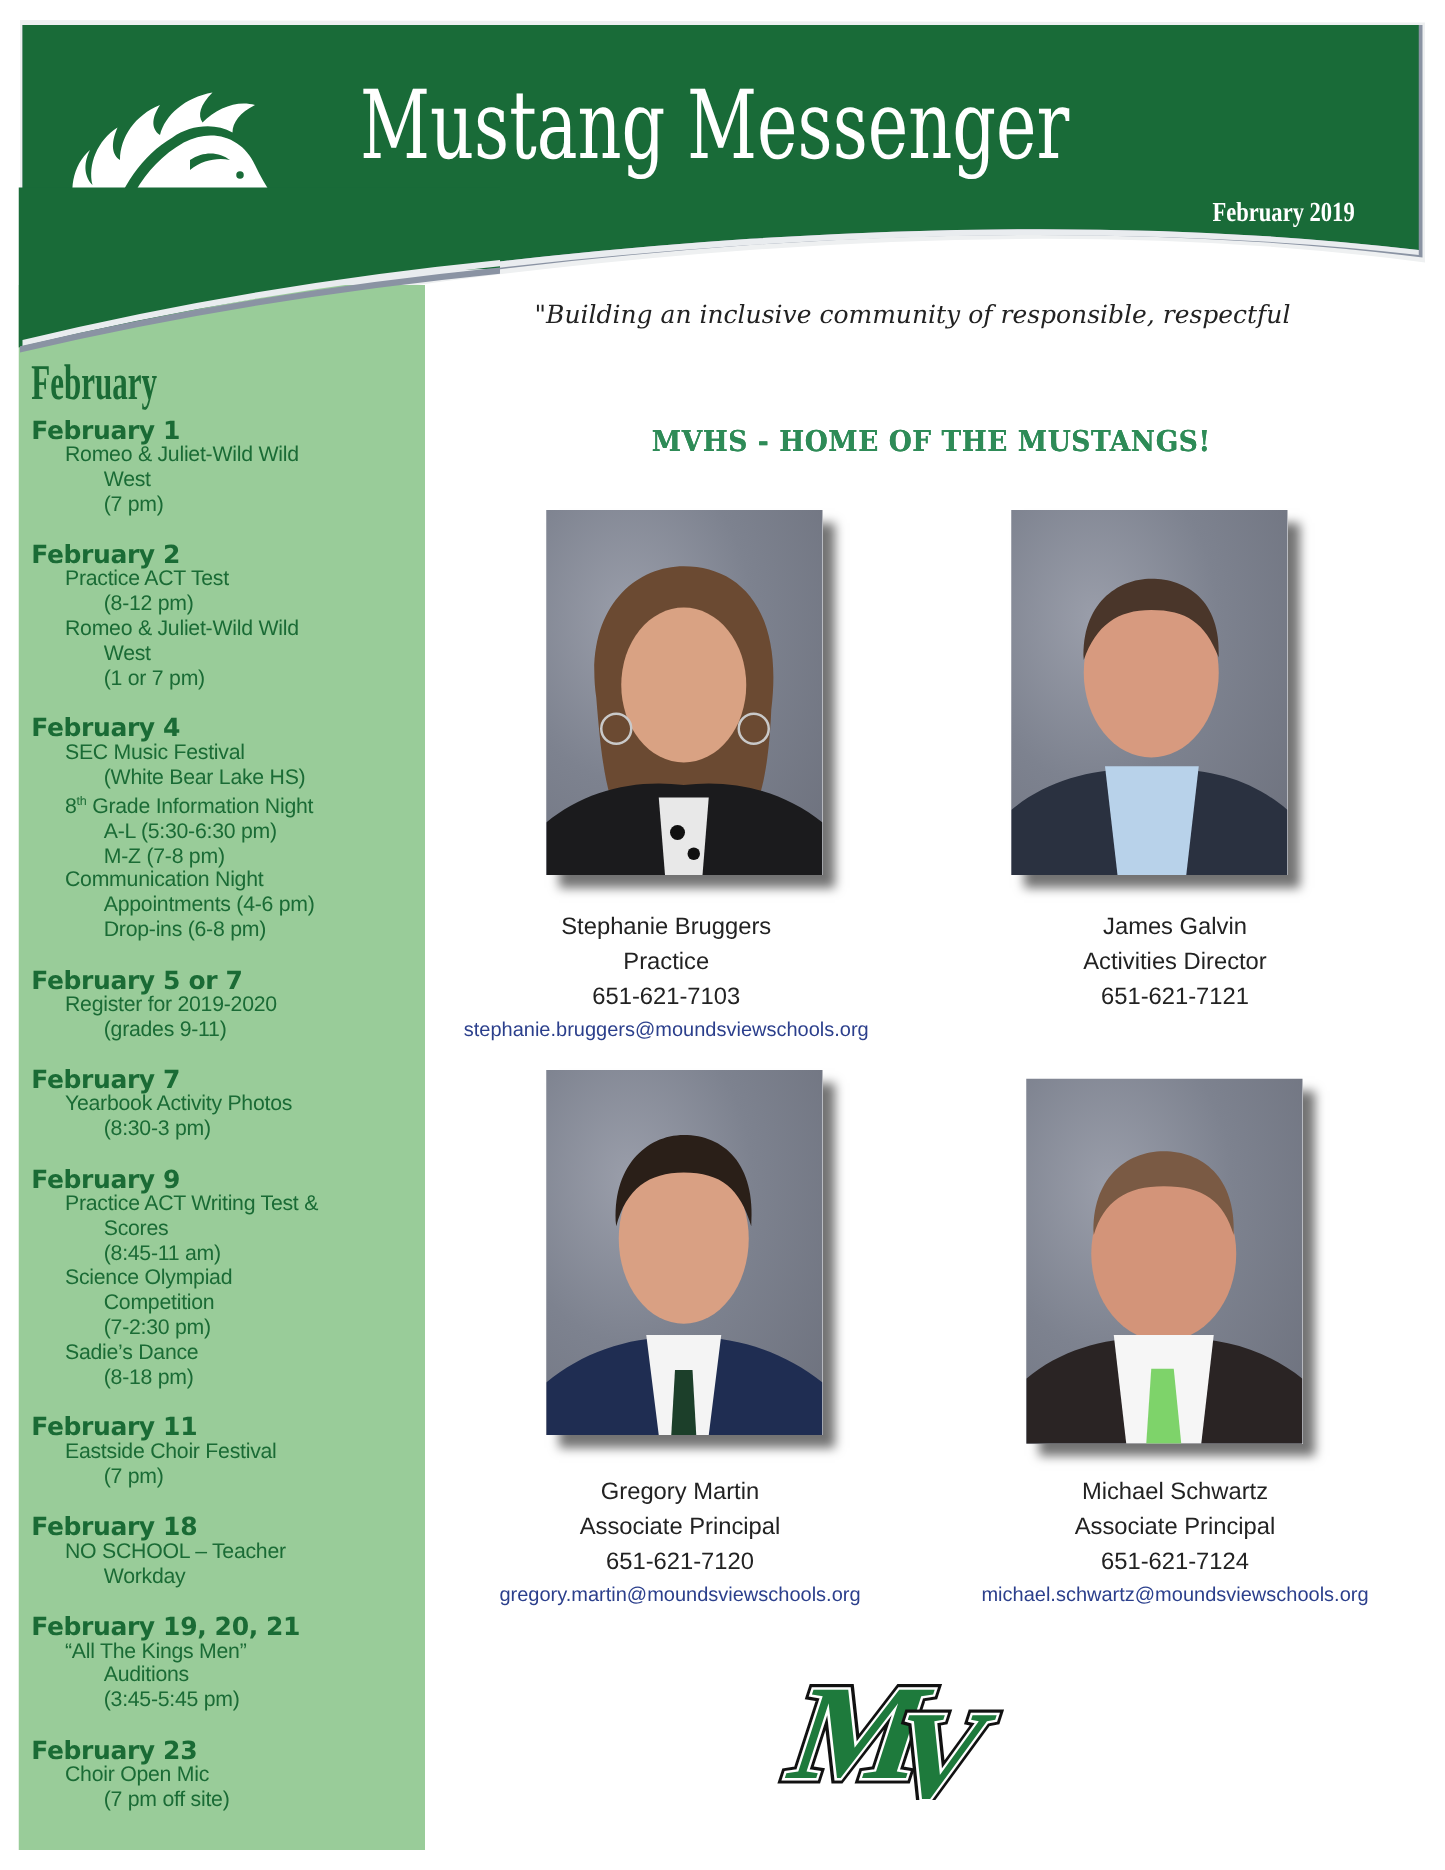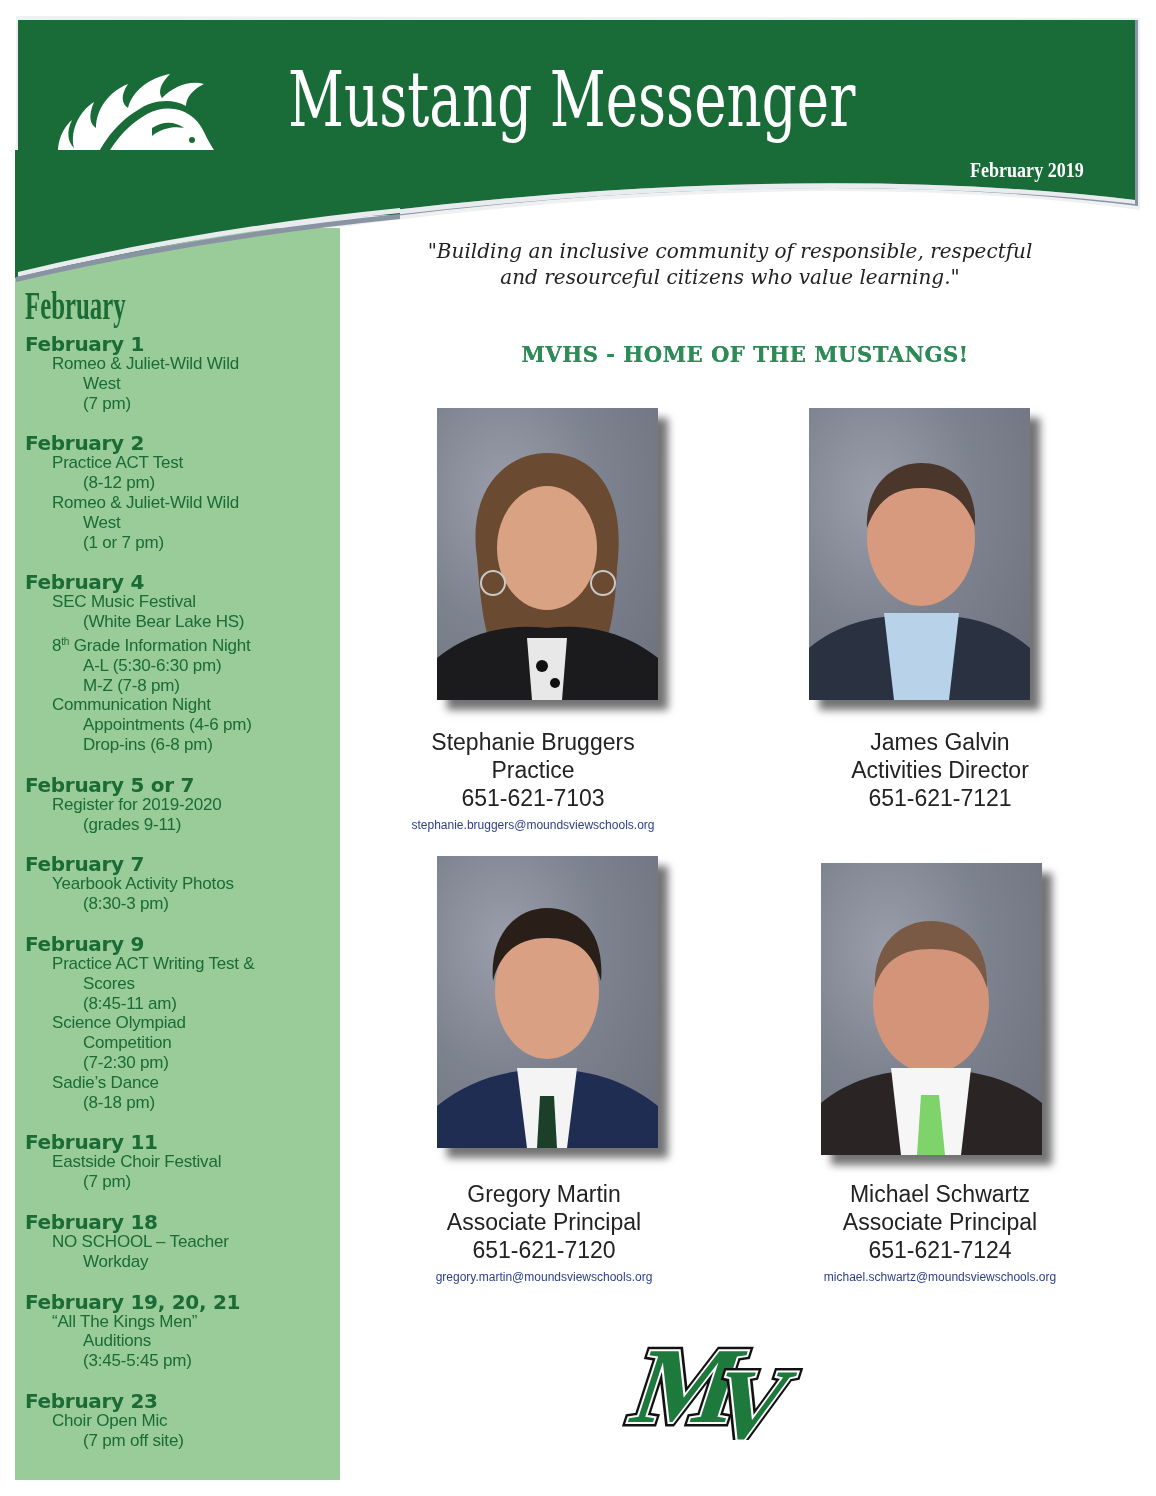--- a/index.html
+++ b/index.html
@@ -52,22 +52,22 @@
   }
 
   .photo {
     position: absolute; width: 221px; height: 292px; overflow: hidden;
     box-shadow: 10px 10px 8px rgba(0,0,0,0.55);
     background: radial-gradient(ellipse at 30% 30%, #9a9eaa 0%, #7d828f 45%, #6c707c 100%);
   }
   .photo svg { position: absolute; left: 0; top: 0; }
 
   .staff-card { position: absolute; text-align: center; width: 380px; }
-  .staff-name, .staff-role, .staff-phone { font-family: "Liberation Sans", sans-serif; font-size: 23px; line-height: 28px; color: #222; }
-  .staff-email { font-family: "Liberation Sans", sans-serif; font-size: 12px; line-height: 26px; color: #2b3f8c; }
+  .staff-name, .staff-role, .staff-phone { font-family: "Liberation Sans", sans-serif; font-size: 19px; line-height: 28px; color: #222; }
+  .staff-email { font-family: "Liberation Sans", sans-serif; font-size: 16px; line-height: 26px; color: #2b3f8c; }
 
   .mv-logo { position: absolute; left: 618px; top: 1330px; width: 222px; height: 110px; }
 </style>
 </head>
 <body>
 
 <div class="header">
   <svg class="banner" width="1156" height="300" viewBox="0 0 1156 300">
 
     <path d="M16 16 L1140 18 L1140 210 Q 900 178 600 200 Q 300 222 16 285 Z" fill="#eef0f1"></path>
@@ -170,21 +170,20 @@
 
   <div class="event-group">
     <div class="event-date">February 23</div>
     <div class="event-line">Choir Open Mic</div>
     <div class="event-line indent">(7 pm off site)</div>
   </div>
 </div>
 
 <div class="motto">
   <div>"Building an inclusive community of responsible, respectful</div>
-  <div>and resourceful citizens who value learning."</div>
 </div>
 
 <div class="tagline">MVHS - HOME OF THE MUSTANGS!</div>
 
 <div class="photo" style="left:437px;top:408px;">
   <svg width="221" height="292" viewBox="0 0 221 292">
     <path d="M40 150 C 30 80, 70 45, 110 45 C 155 45, 190 80, 180 160 C 178 210, 170 240, 160 250 L 60 250 C 48 230, 44 200, 40 150 Z" fill="#6b4a32"></path>
     <ellipse cx="110" cy="140" rx="50" ry="62" fill="#d9a283"></ellipse>
     <circle cx="56" cy="175" r="12" fill="none" stroke="#c9c9c9" stroke-width="2"></circle>
     <circle cx="166" cy="175" r="12" fill="none" stroke="#c9c9c9" stroke-width="2"></circle>

